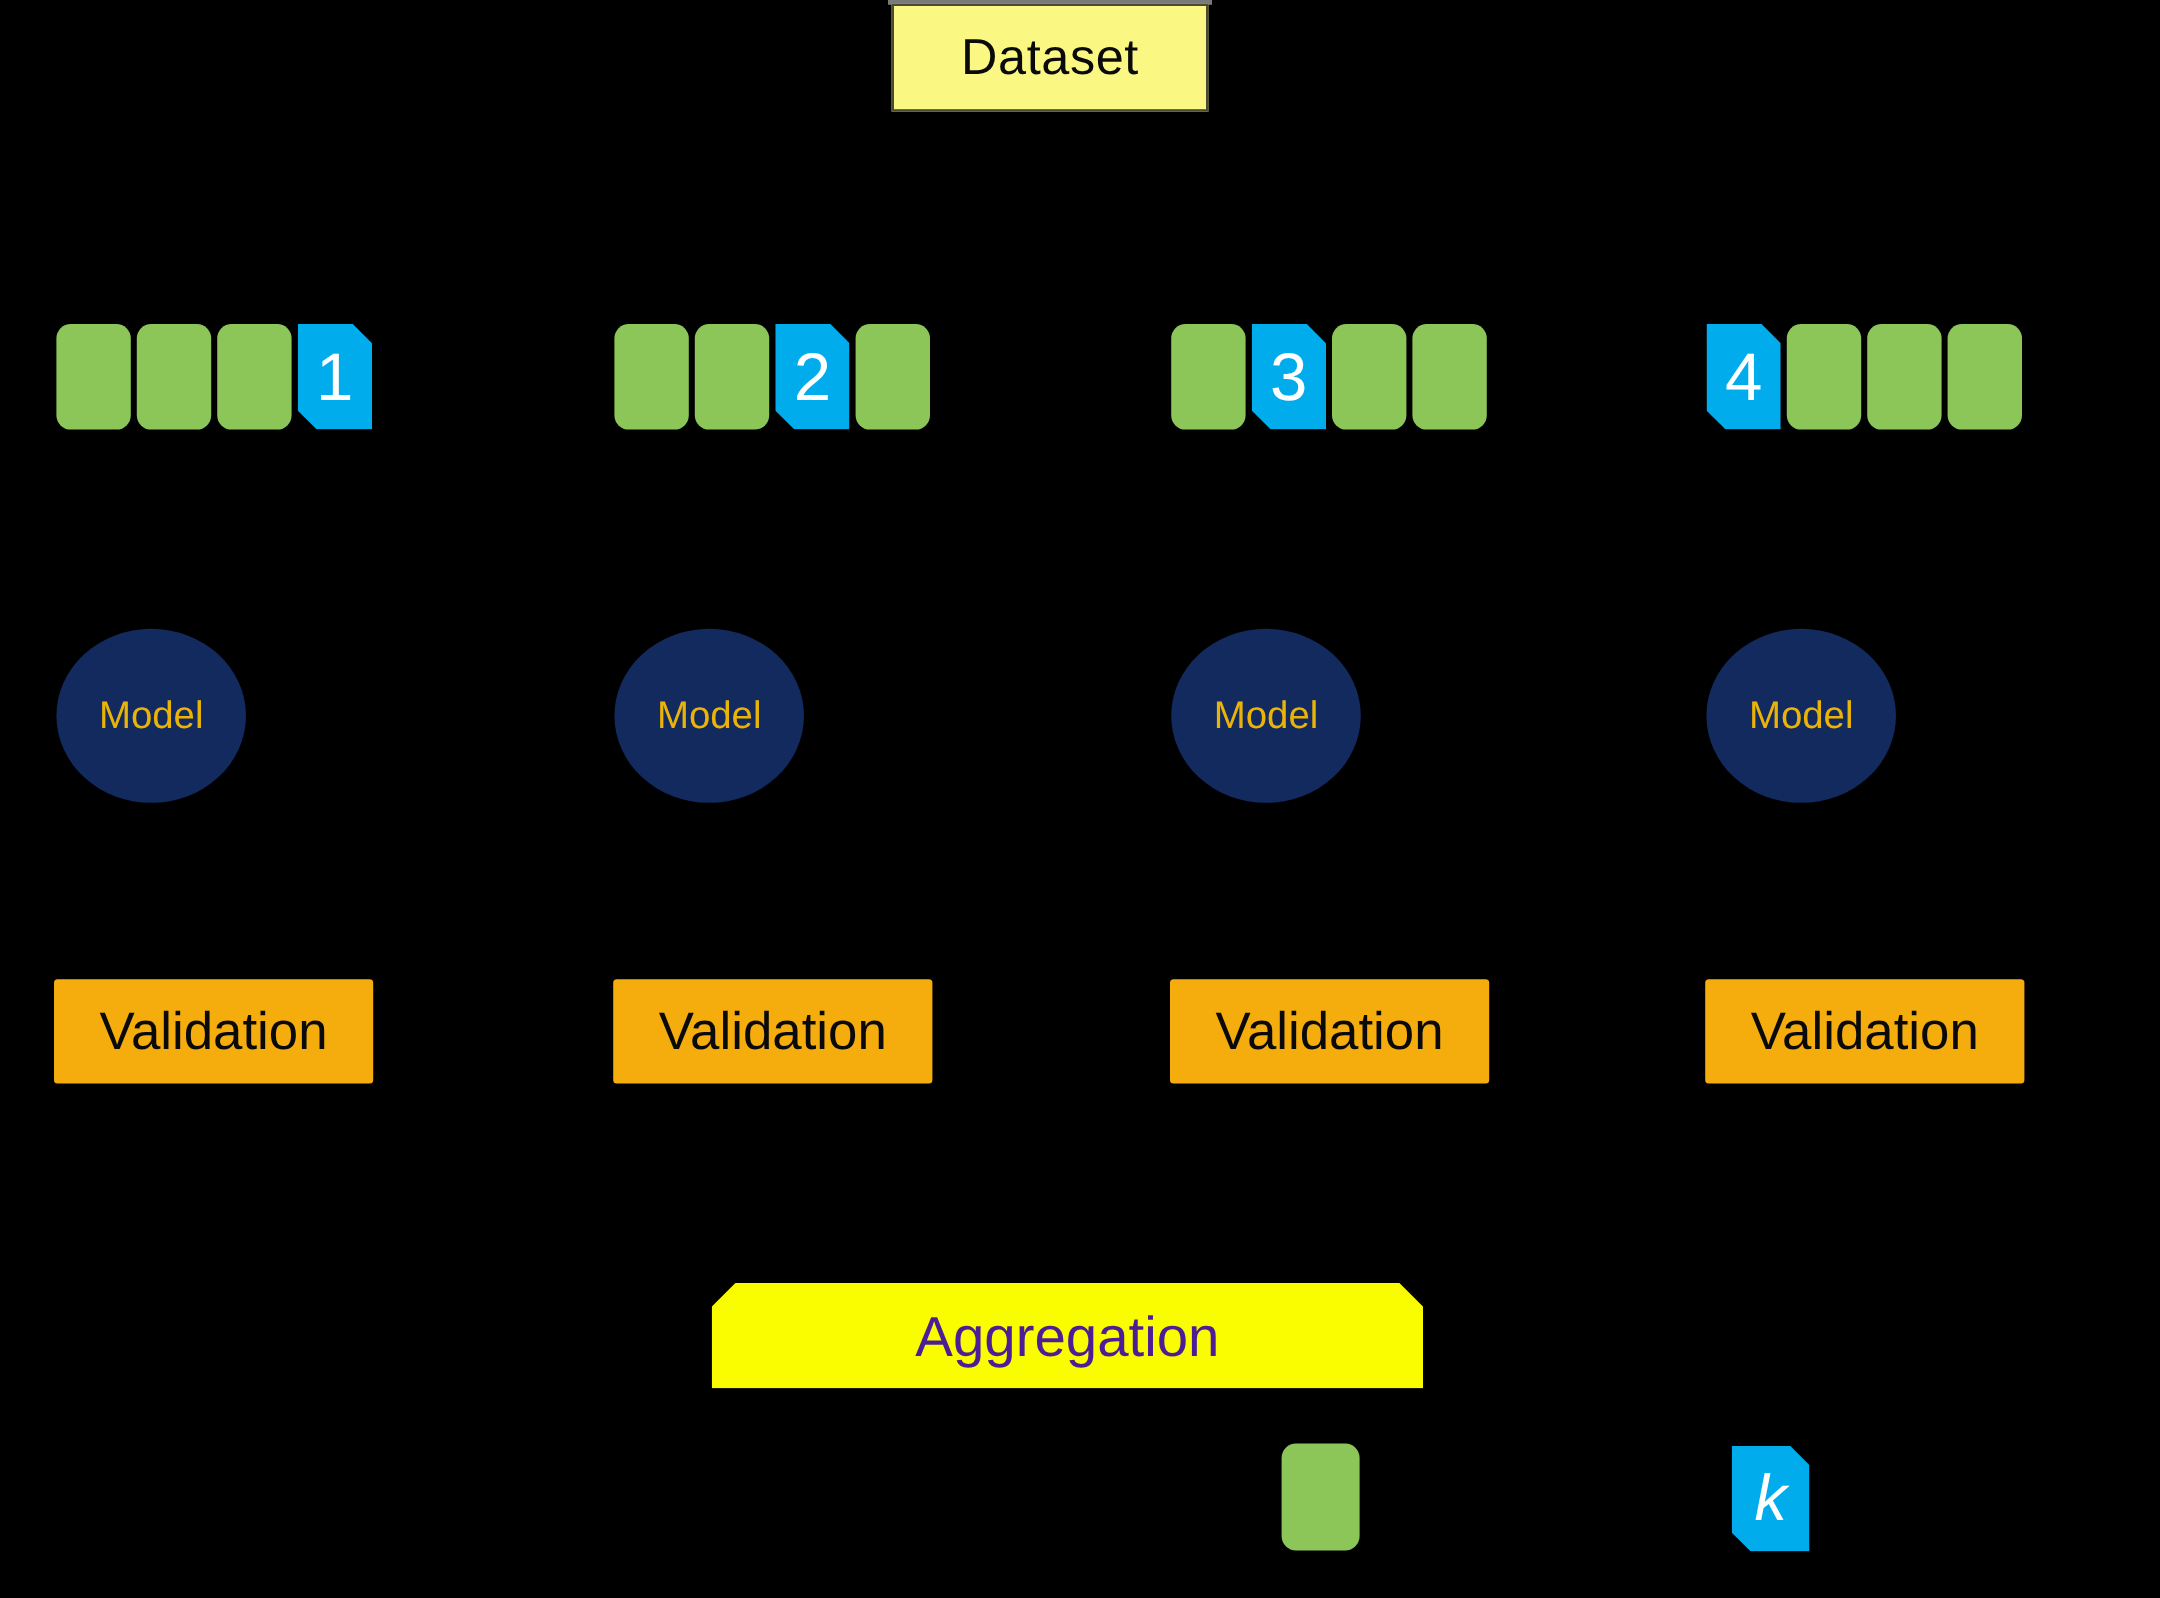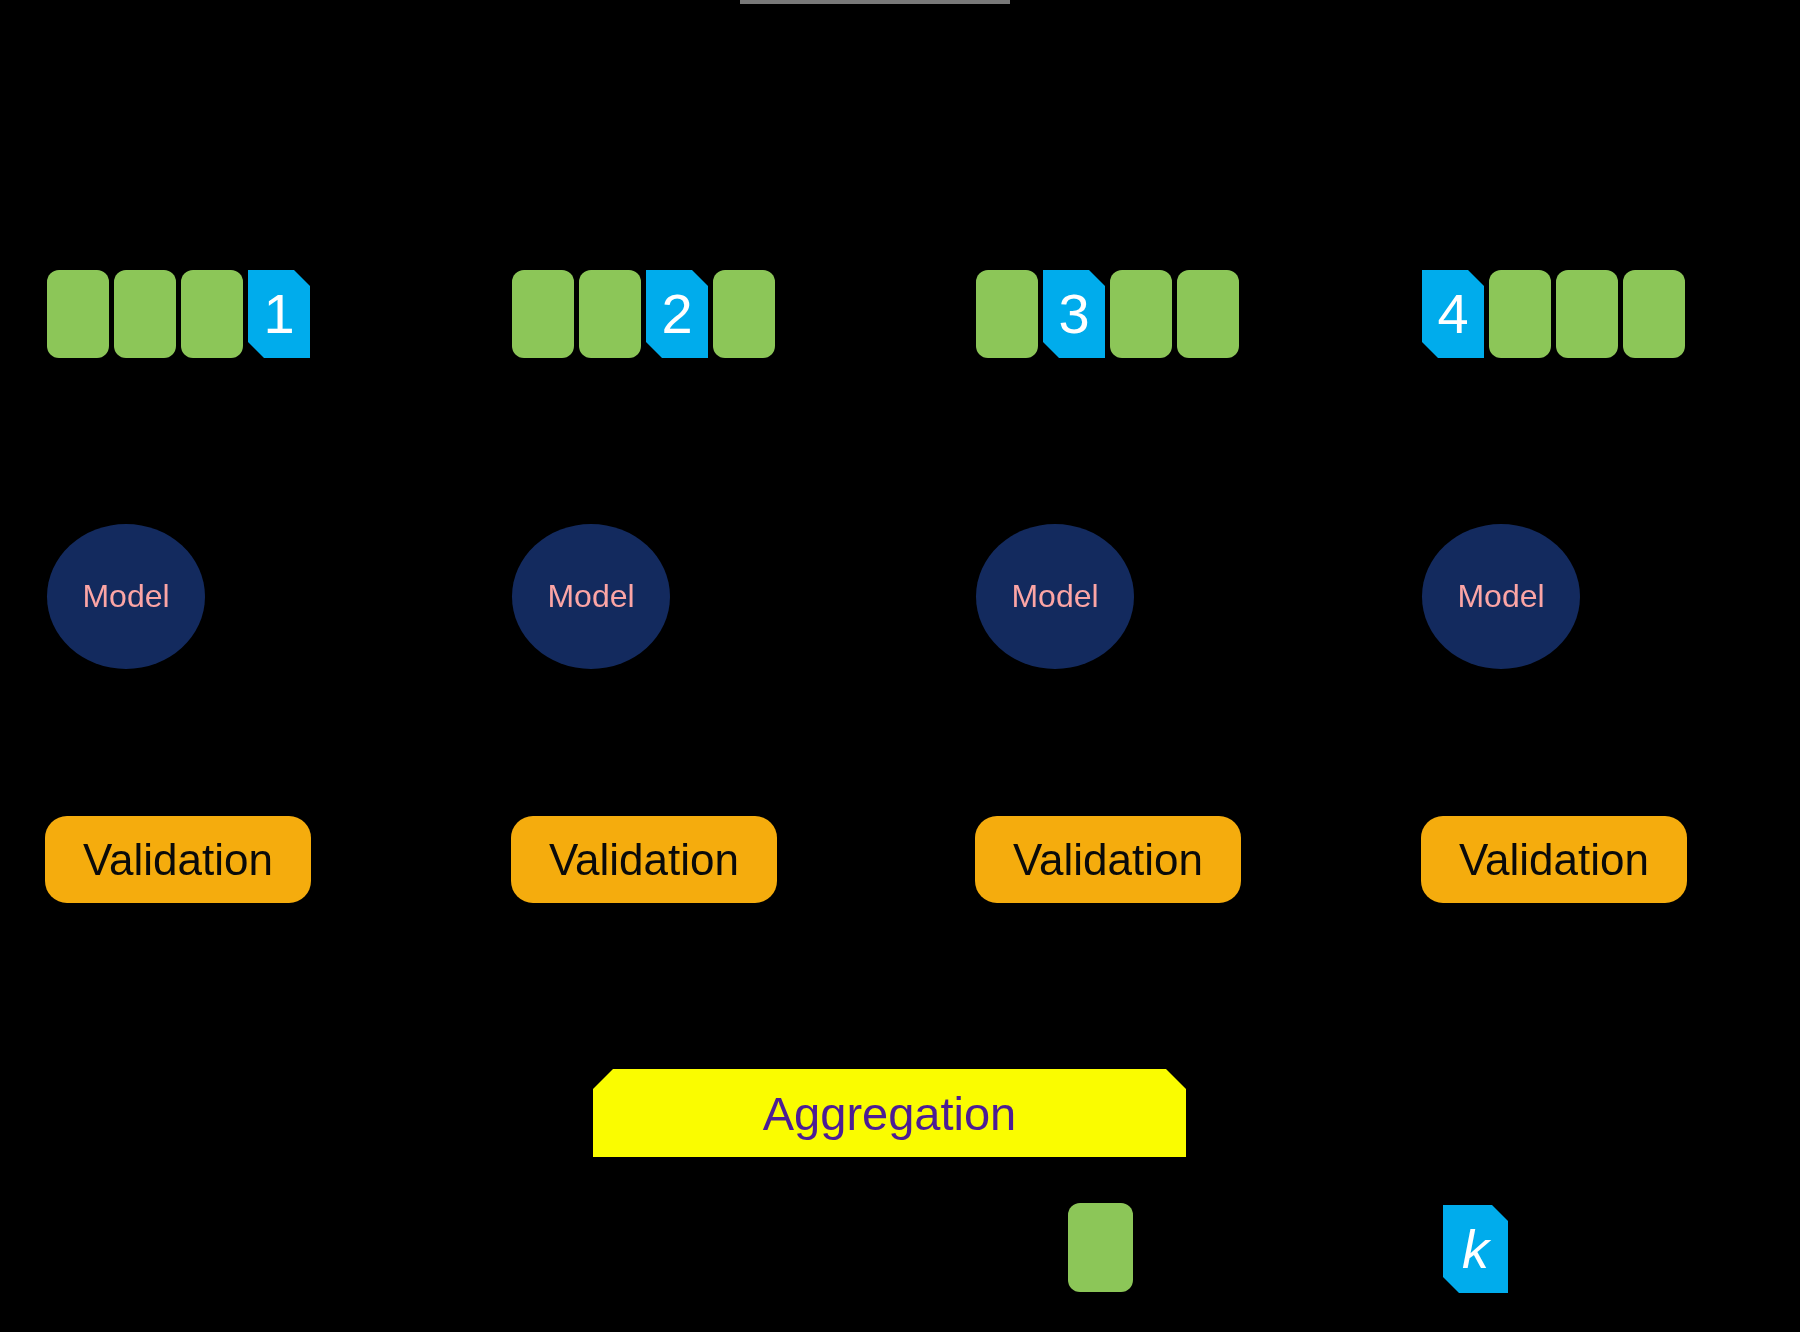--- a/index.html
+++ b/index.html
@@ -23,26 +23,26 @@
   .block{top:270px;width:62px;height:88px;}
   .train{background:#8CC658;border-radius:12px;}
   .valblock{
     background:#00ACEC;color:#fff;font-size:56px;line-height:88px;
     clip-path:polygon(0 0, calc(100% - 16px) 0, 100% 16px, 100% 100%, 16px 100%, 0 calc(100% - 16px));
   }
 
   
   .model{
     top:524px;width:158px;height:145px;border-radius:50%;
-    background:#132A5E;color:#fca5a5;font-size:32px;
+    background:#132A5E;color:#eab308;font-size:32px;
   }
 
   
   .validation{
-    top:816px;width:266px;height:87px;border-radius:22px;
+    top:816px;width:266px;height:87px;border-radius:3px;
     background:#F5AC0D;color:#0a0a0a;font-size:44px;
   }
 
   
   .aggregation{
     left:593px;top:1069px;width:593px;height:88px;
     background:#FAFC00;color:#4c1d95;font-size:47px;
     clip-path:polygon(20px 0, calc(100% - 20px) 0, 100% 20px, 100% 100%, 0 100%, 0 20px);
   }
 
@@ -54,20 +54,23 @@
     clip-path:polygon(0 0, calc(100% - 16px) 0, 100% 16px, 100% 100%, 16px 100%, 0 calc(100% - 16px));
   }
 </style>
 </head>
 <body>
 
 <div class="stage">
 
   <div class="abs top-strip"></div>
 
+  <div class="abs center dataset-box">
+    <span>Dataset</span>
+  </div>
 
   <div class="abs block train" style="left:47px"></div>
   <div class="abs block train" style="left:114px"></div>
   <div class="abs block train" style="left:181px"></div>
   <div class="abs block valblock center" style="left:248px">
     <span>1</span>
   </div>
 
   <div class="abs block train" style="left:512px"></div>
   <div class="abs block train" style="left:579px"></div>

